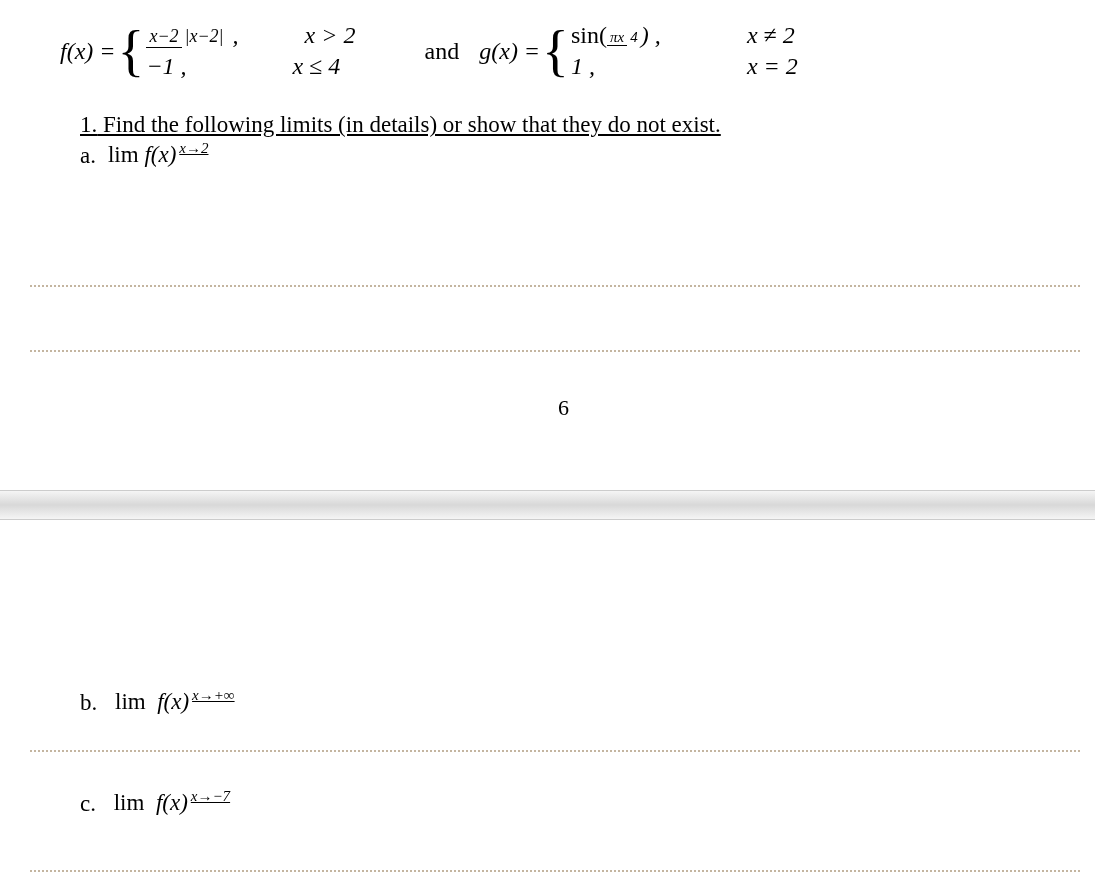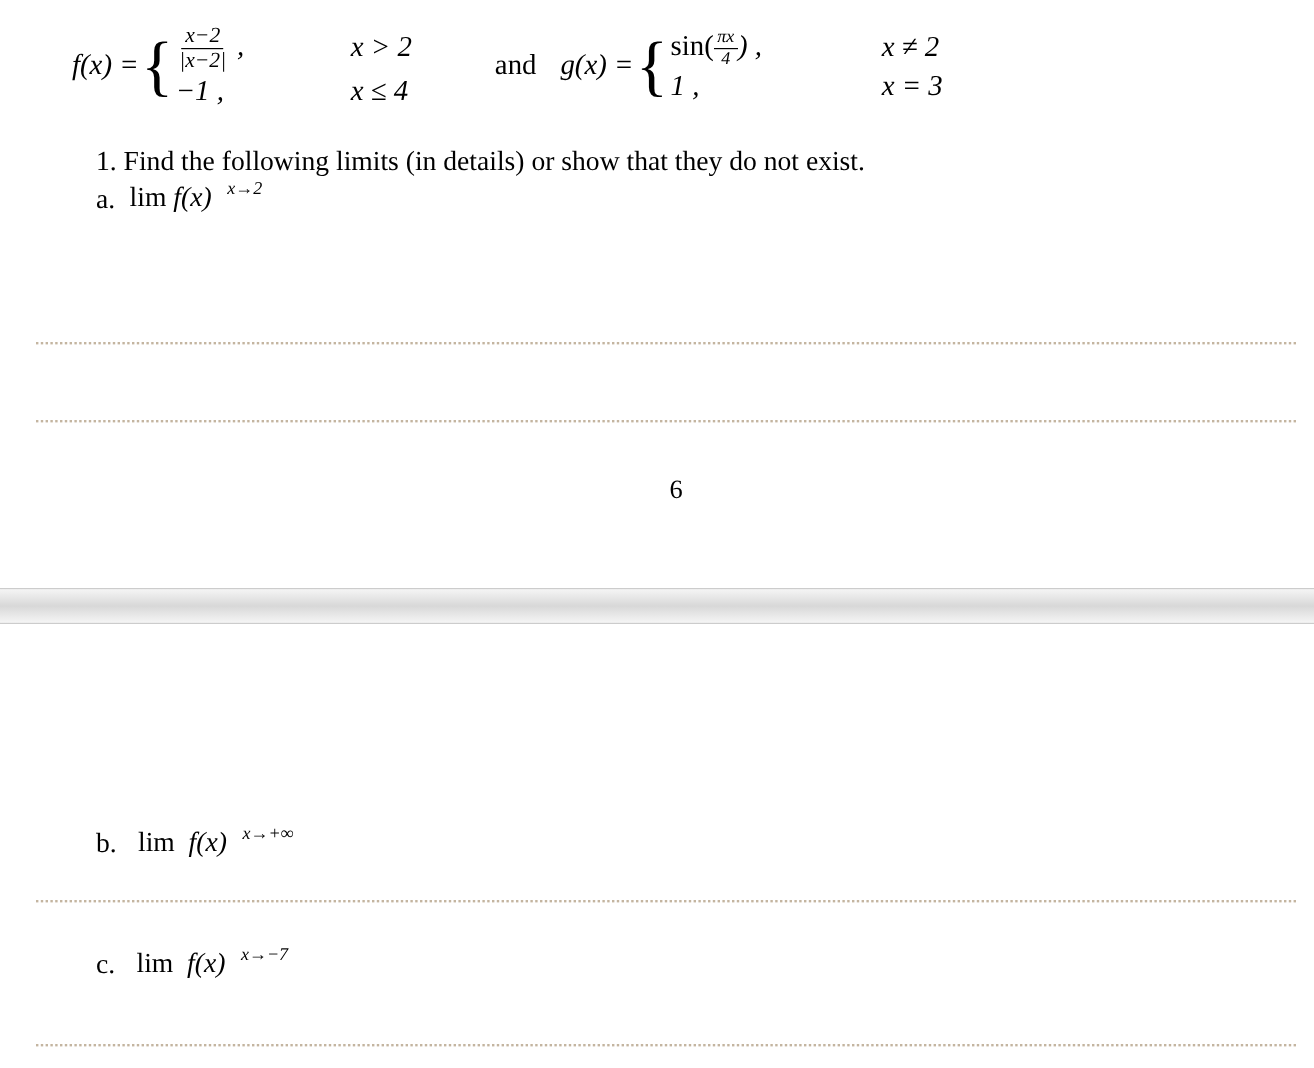--- a/index.html
+++ b/index.html
@@ -53,22 +53,22 @@
     }
     .piece-expr {
       min-width: 80px;
     }
     .piece-cond {
       min-width: 80px;
       margin-left: 66px;
     }
     .frac {
       display: inline-flex;
-      flex-direction: column;
-      align-items: center;
+      flex-direction: row;
+      align-items: flex-start;
       font-size: 18px;
       vertical-align: middle;
       line-height: 1.1;
     }
     .frac .num {
       border-bottom: 1px solid #000;
       padding: 0 3px;
     }
     .frac .den {
       padding: 0 3px;
@@ -79,20 +79,21 @@
     .and-text {
       font-style: normal;
       margin: 0 20px 0 40px;
     }
     .question {
       margin-left: 30px;
       font-size: 23px;
     }
     .q-text {
       margin-bottom: 5px;
+      text-decoration: underline;
     }
     .sub-q {
       margin-left: 0;
       font-size: 23px;
       display: flex;
       align-items: flex-start;
     }
     .sub-label {
       margin-right: 12px;
       font-style: normal;
@@ -102,21 +103,22 @@
       display: inline-flex;
       flex-direction: row;
       align-items: flex-start;
     }
     .limit-main {
       line-height: 1;
     }
     .limit-sub {
       font-size: 15px;
       margin-top: -3px;
-      margin-left: 13px;
+      margin-left: 3px;
+      text-decoration: underline;
     }
     .page-num {
       position: absolute;
       left: 558px;
       top: 395px;
       font-size: 22px;
       font-style: normal;
     }
     .separator-band {
       position: absolute;
@@ -209,21 +211,21 @@
           <span class="piece-expr" style="min-width:110px">
             <span class="upright">sin(</span><span class="frac small-frac">
                 <span class="num">πx</span>
                 <span class="den">4</span>
               </span><span>) ,</span>
           </span>
           <span class="piece-cond">x ≠ 2</span>
         </span>
         <span class="piece-row">
           <span class="piece-expr" style="min-width:110px">1 ,</span>
-          <span class="piece-cond">x = 3</span>
+          <span class="piece-cond">x = 2</span>
         </span>
       </span>
     </span>
   </div>
 
   <div class="question">
     <div class="q-text">
       <span>1.</span>
       <span>Find the following limits (in details) or show that they do not exist.</span>
     </div>

